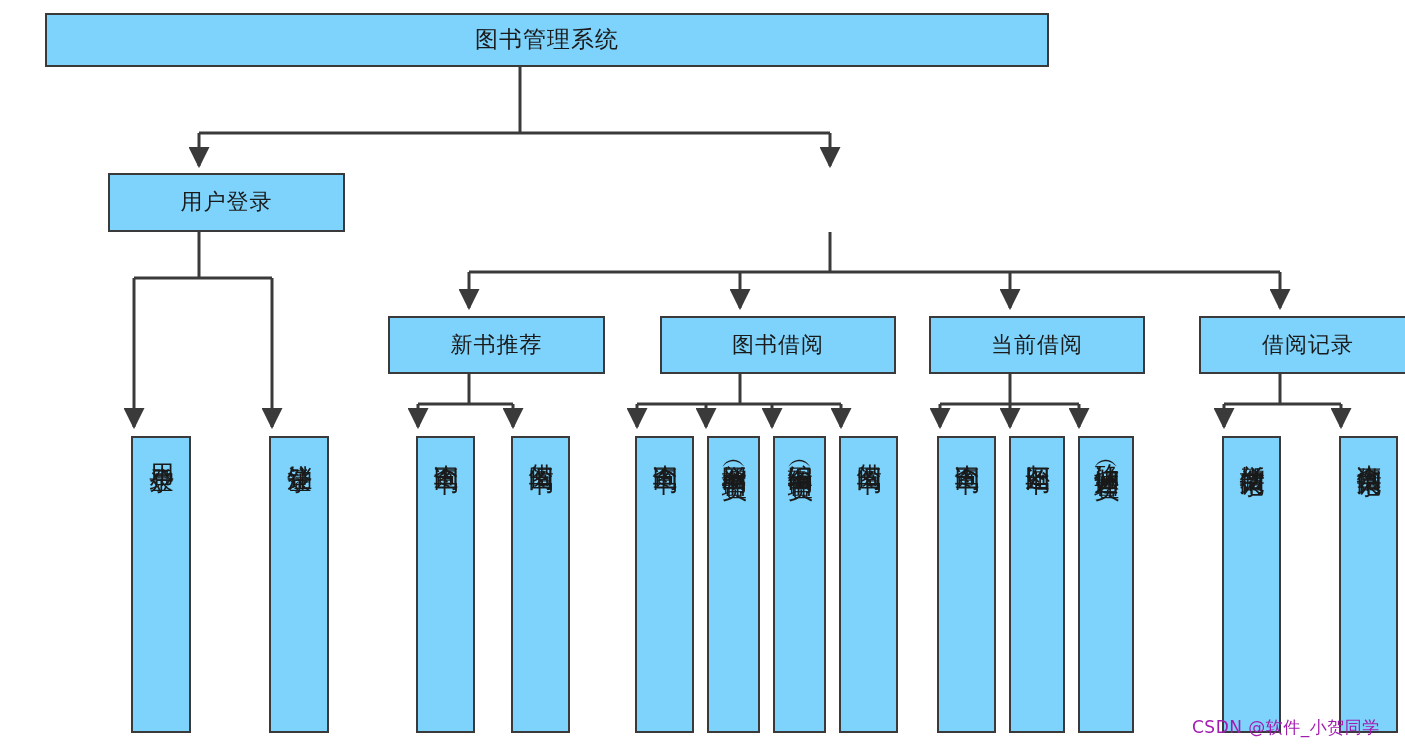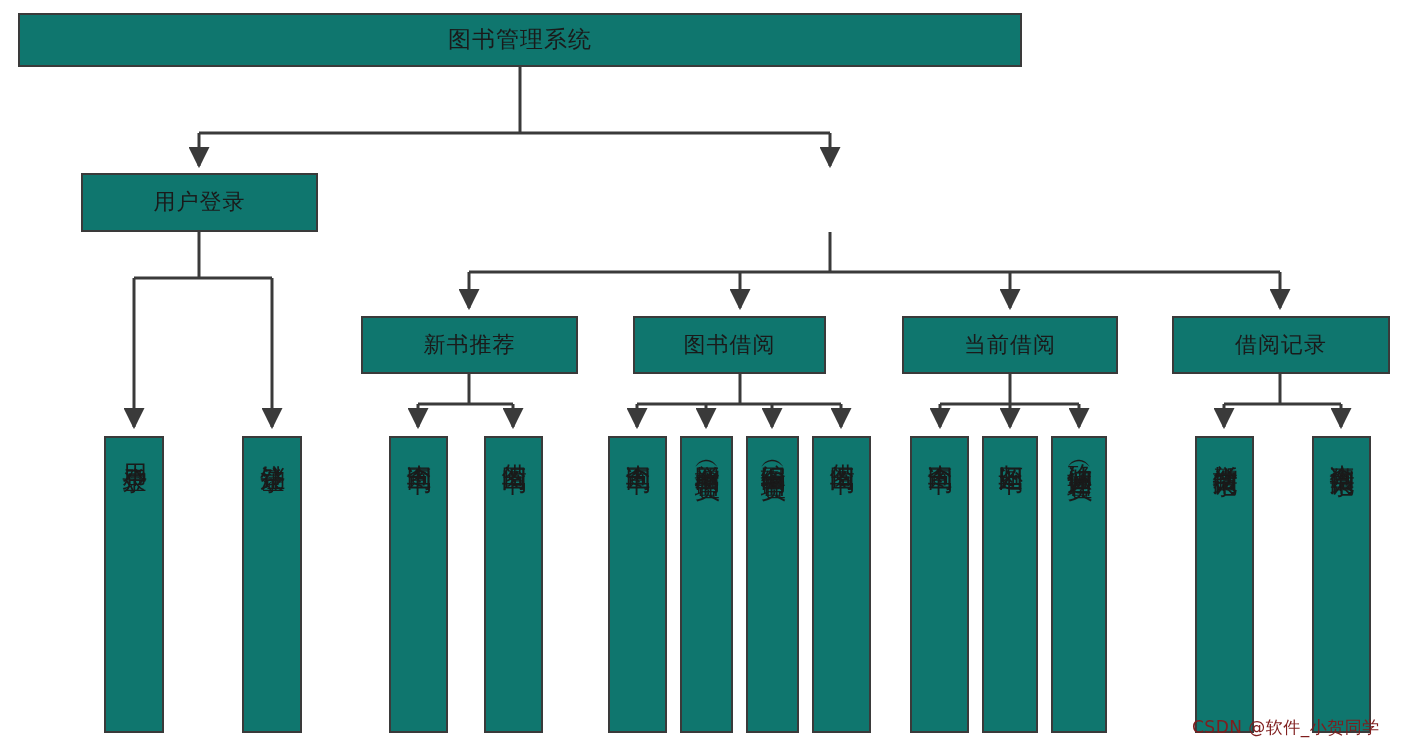--- a/index.html
+++ b/index.html
@@ -23,25 +23,26 @@
     left: 0;
     top: 0;
     width: 1405px;
     height: 747px;
     pointer-events: none;
   }
   .node {
     position: absolute;
     box-sizing: border-box;
     border: 2px solid #3a3a3a;
-    background: #0f766e;
+    background: #7dd3fc;
     display: flex;
     align-items: center;
     justify-content: center;
     color: #1a1a1a;
+    margin-left: 27px;
   }
   .node-h .node-label {
     font-size: 22px;
     line-height: 1.2;
     letter-spacing: 1px;
     white-space: nowrap;
   }
   .node-v {
     align-items: flex-start;
     justify-content: center;
@@ -56,21 +57,21 @@
     letter-spacing: 2px;
     white-space: normal;
     max-height: 100%;
   }
   #node-root .node-label {
     font-size: 23px;
   }
   .watermark {
     position: absolute;
     font-size: 17px;
-    color: #7f1d1d;
+    color: #a21caf;
     white-space: nowrap;
     letter-spacing: 0.5px;
     font-family: "DejaVu Sans", "Liberation Sans", sans-serif;
   }
 </style>
 </head>
 <body>
 
 <div id="diagram-root">
 
@@ -128,21 +129,21 @@
     <span class="node-label">图书管理系统</span>
   </div>
 
   <div class="node node-h" style="left:81px; top:173px; width:237px; height:59px;">
     <span class="node-label">用户登录</span>
   </div>
 
   <div class="node node-h" style="left:361px; top:316px; width:217px; height:58px;font-family:Liberation Serif, serif;">
     <span class="node-label">新书推荐</span>
   </div>
-  <div class="node node-h" style="left:633px; top:316px; width:193px; height:58px;">
+  <div class="node node-h" style="left:633px; top:316px; width:236px; height:58px;">
     <span class="node-label">图书借阅</span>
   </div>
   <div class="node node-h" style="left:902px; top:316px; width:216px; height:58px;">
     <span class="node-label">当前借阅</span>
   </div>
   <div class="node node-h" style="left:1172px; top:316px; width:218px; height:58px;text-align:center;">
     <span class="node-label">借阅记录</span>
   </div>
 
   <div class="node node-v" style="left:104px; top:436px; width:60px; height:297px;">

